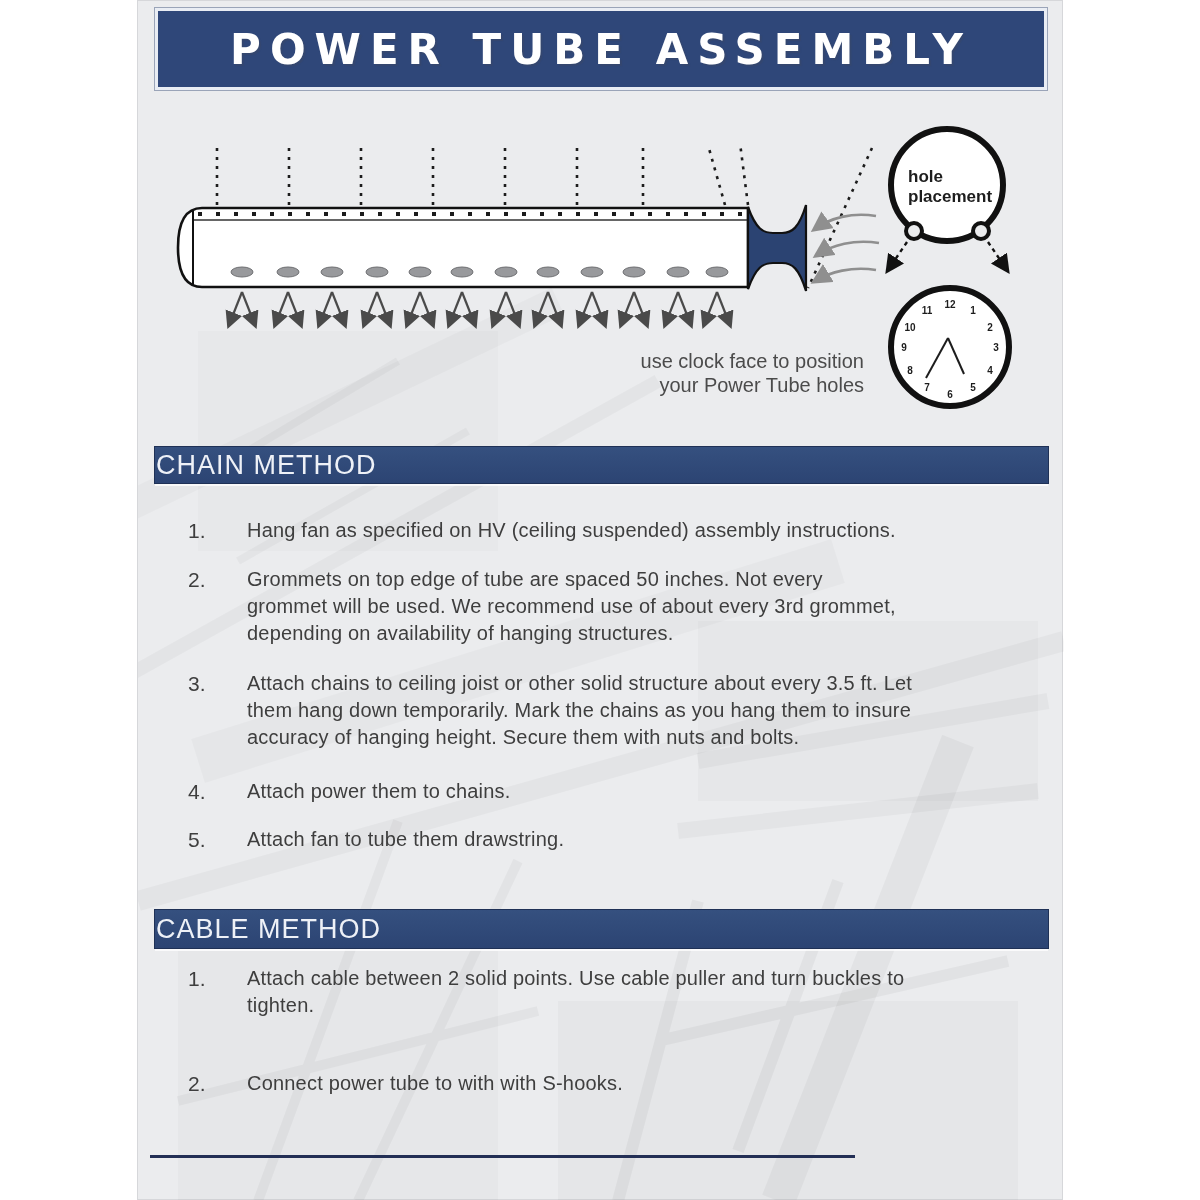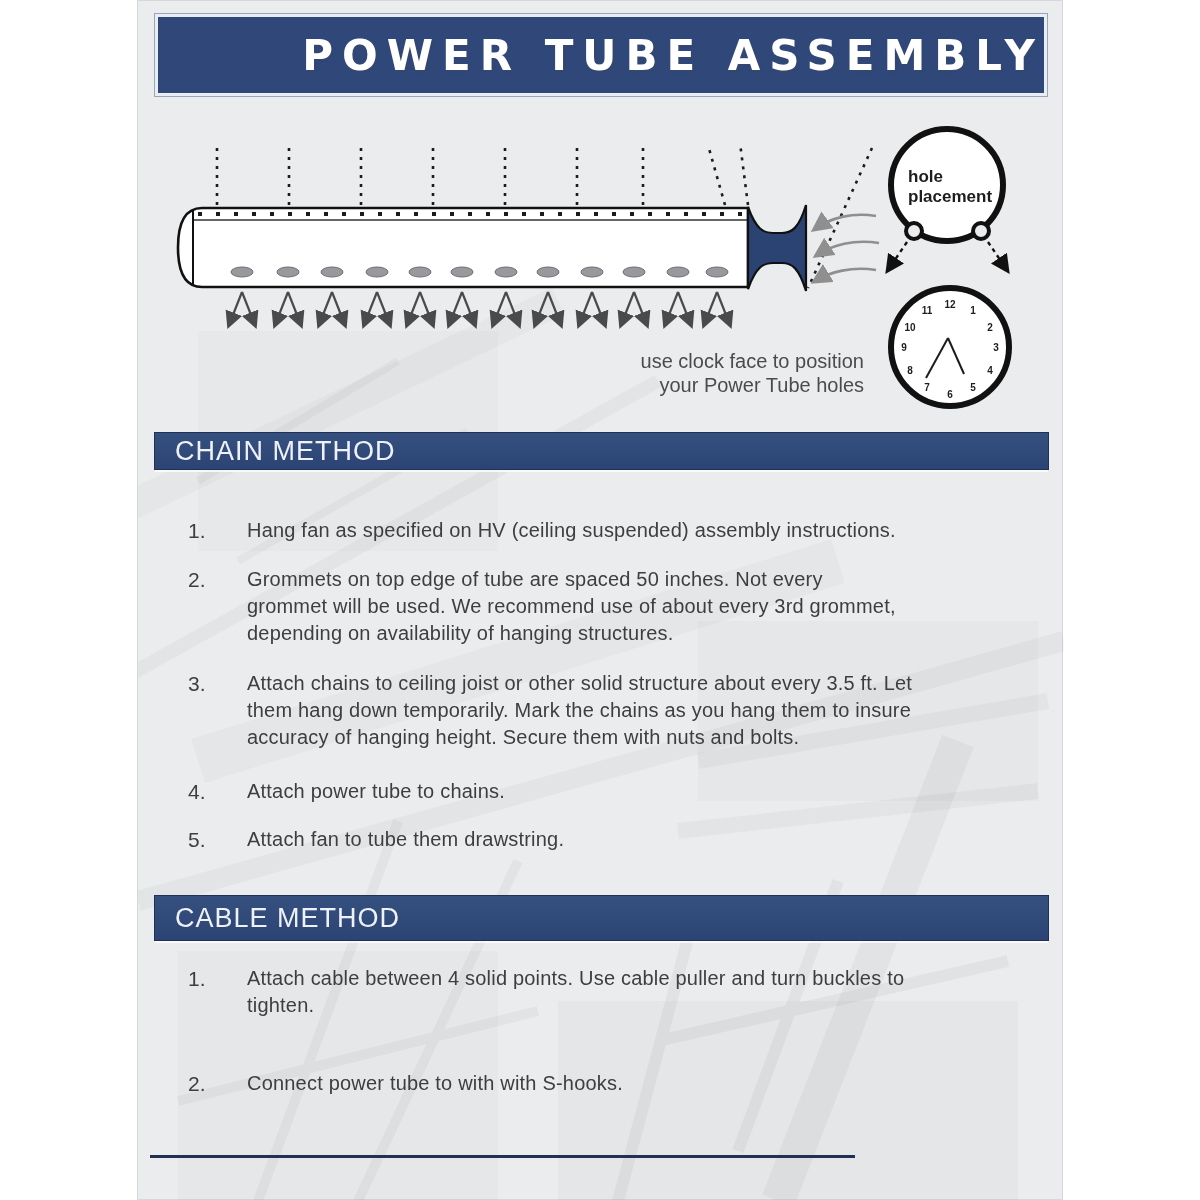--- a/index.html
+++ b/index.html
@@ -6,35 +6,35 @@
   body{
     width:1200px;height:1200px;position:relative;background:#ffffff;
     font-family:"Liberation Sans", sans-serif;overflow:hidden;
   }
   .sheet{
     position:absolute;left:137px;top:0;width:926px;height:1200px;
     background:#ebecee;border:1px solid #d6d7da;box-sizing:border-box;
   }
   .watermark{position:absolute;left:0;top:0;width:926px;height:1200px;pointer-events:none;}
   .banner{
-    position:absolute;left:155px;top:14px;width:892px;height:82px;
+    position:absolute;left:155px;top:8px;width:892px;height:82px;
     background:#2f4779;border:3px solid #e9edf4;box-sizing:border-box;
     box-shadow:0 0 0 1px #9aa4b8;
-    display:flex;align-items:center;justify-content:flex-end;
+    display:flex;align-items:center;justify-content:center;
   }
   .banner-title{
     color:#ffffff;font-family:"DejaVu Sans", sans-serif;font-weight:bold;
     font-size:42px;letter-spacing:9px;text-shadow:2px 2px 1px rgba(60,70,100,.45);
     white-space:nowrap;
   }
   .section-bar{
     position:absolute;left:155px;width:893px;height:36px;
     background:linear-gradient(#35507f,#2c4473);
     box-shadow:0 0 0 1px #1f3156, 0 3px 0 rgba(255,255,255,.75);
-    display:flex;align-items:center;box-sizing:border-box;padding-left:20px;
+    display:flex;align-items:center;box-sizing:border-box;padding-left:1px;margin-top:14px;
   }
   .section-bar .label{
     color:#eef1f7;font-size:27px;letter-spacing:1px;font-weight:400;
   }
   .list-item{position:absolute;left:188px;width:830px;display:flex;}
   .list-item .num{
     width:59px;flex:0 0 59px;font-size:21px;color:#3e3e3e;line-height:27px;
   }
   .list-item .txt{
     flex:1;font-size:20px;color:#3e3e3e;line-height:27px;white-space:pre-line;
@@ -206,34 +206,34 @@
 depending on availability of hanging structures.</div>
 </div>
 <div class="list-item" style="top:670px;">
   <div class="num">3.</div>
   <div class="txt">Attach chains to ceiling joist or other solid structure about every 3.5 ft.  Let
 them hang down temporarily.  Mark the chains as you hang them to insure
 accuracy of hanging height.  Secure them with nuts and bolts.</div>
 </div>
 <div class="list-item" style="top:778px;">
   <div class="num">4.</div>
-  <div class="txt">Attach power tube to chains.</div>
+  <div class="txt">Attach power them to chains.</div>
 </div>
 <div class="list-item" style="top:826px;">
   <div class="num">5.</div>
   <div class="txt">Attach fan to tube them drawstring.</div>
 </div>
 
-<div class="section-bar" style="top:896px;height:44px;">
+<div class="section-bar" style="top:896px;height:38px;">
   <span class="label">CABLE METHOD</span>
 </div>
 
 <div class="list-item" style="top:965px;">
   <div class="num">1.</div>
-  <div class="txt">Attach cable between 4 solid points.  Use cable puller and turn buckles to
+  <div class="txt">Attach cable between 2 solid points.  Use cable puller and turn buckles to
 tighten.</div>
 </div>
 <div class="list-item" style="top:1070px;">
   <div class="num">2.</div>
   <div class="txt">Connect power tube to with with S-hooks.</div>
 </div>
 
 <div class="bottom-rule"></div>
 
 </body></html>

